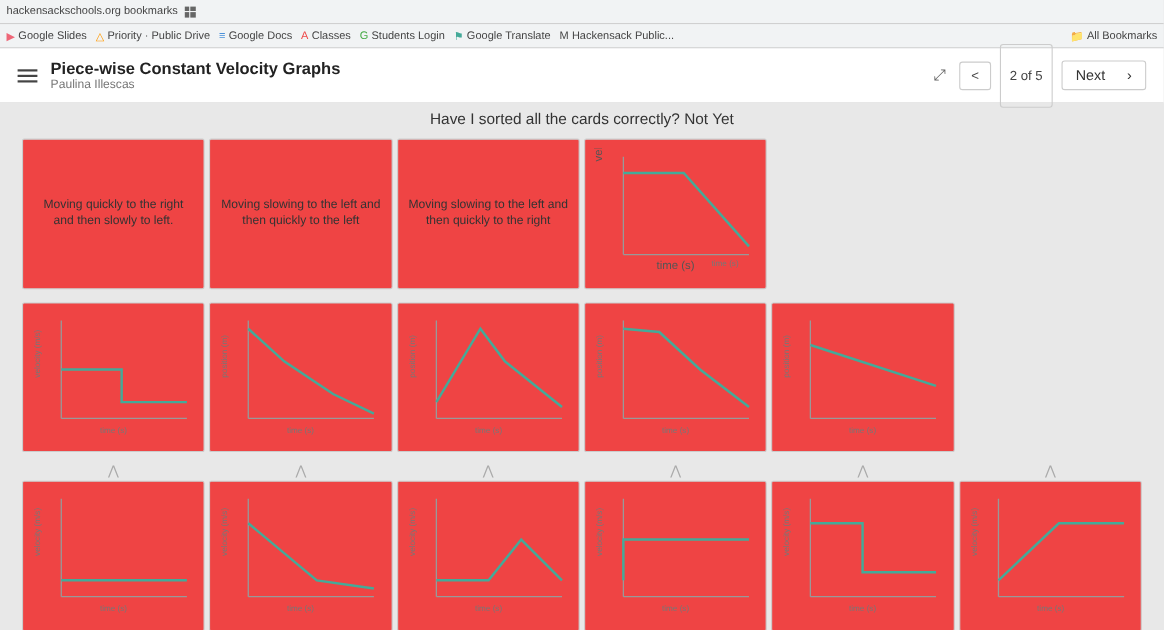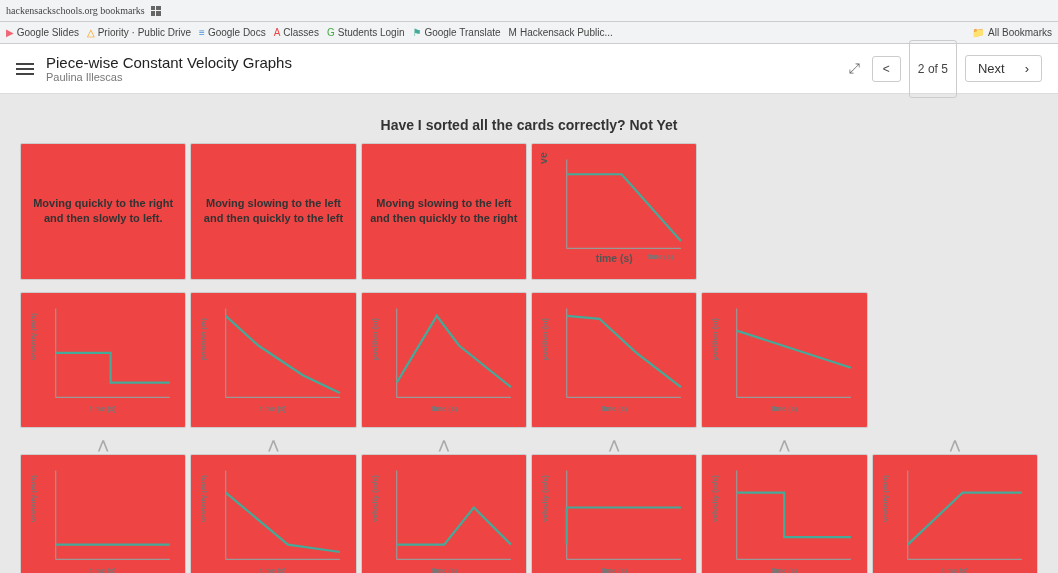--- a/index.html
+++ b/index.html
@@ -18,21 +18,20 @@
       height: 22px;
       display: flex;
       align-items: center;
       padding: 0 6px;
       font-size: 10px;
       color: #444;
       border-bottom: 1px solid #ccc;
       gap: 6px;
       overflow: hidden;
       white-space: nowrap;
-      font-family: Liberation Serif, serif;
     }
     .favicon-grid {
       display: inline-grid;
       grid-template-columns: 1fr 1fr;
       gap: 1px;
       width: 10px;
       height: 10px;
     }
     .favicon-grid span {
       background: #666;
@@ -79,21 +78,21 @@
       display: block;
       width: 18px;
       height: 2px;
       background: #444;
     }
     .header-title-area {
       flex: 1;
     }
     .header-title {
       font-size: 15px;
-      font-weight: 400;
+      font-weight: 700;
       color: #222;
     }
     .header-subtitle {
       font-size: 11px;
       color: #777;
     }
     .header-expand-icon {
       color: #666;
       font-size: 14px;
       cursor: pointer;
@@ -129,24 +128,23 @@
       border-radius: 3px;
       cursor: pointer;
       font-size: 13px;
       color: #333;
       font-weight: 500;
     }
 
     
     .main-content {
       background: #e8e8e8;
-      padding: 23px 20px;
+      padding: 6px 20px;
       height: calc(573px - 94px);
       overflow: hidden;
-      font-weight: bold;
     }
     .question-header {
       text-align: center;
       font-size: 14px;
       color: #333;
       margin-bottom: 10px;
     }
 
     
     .card-grid {

